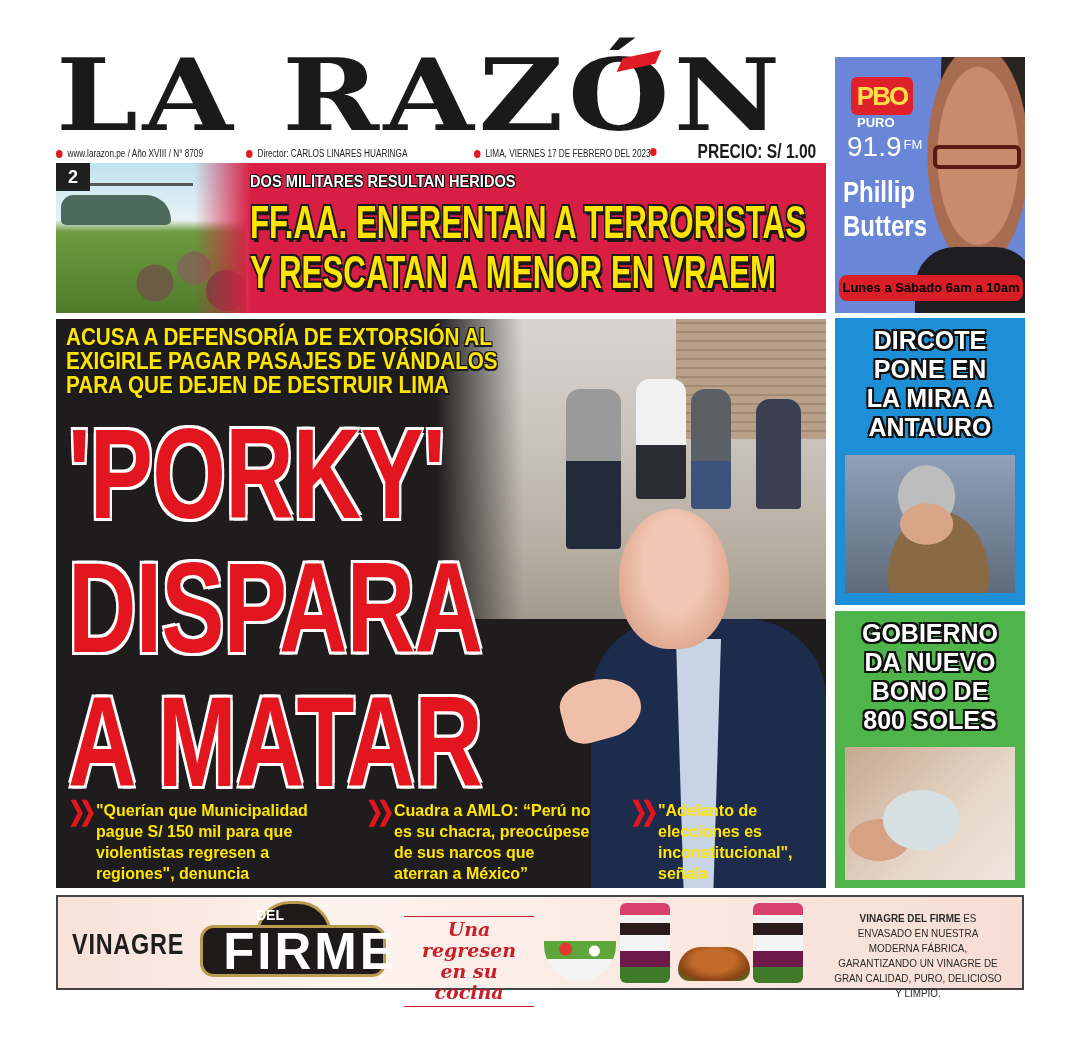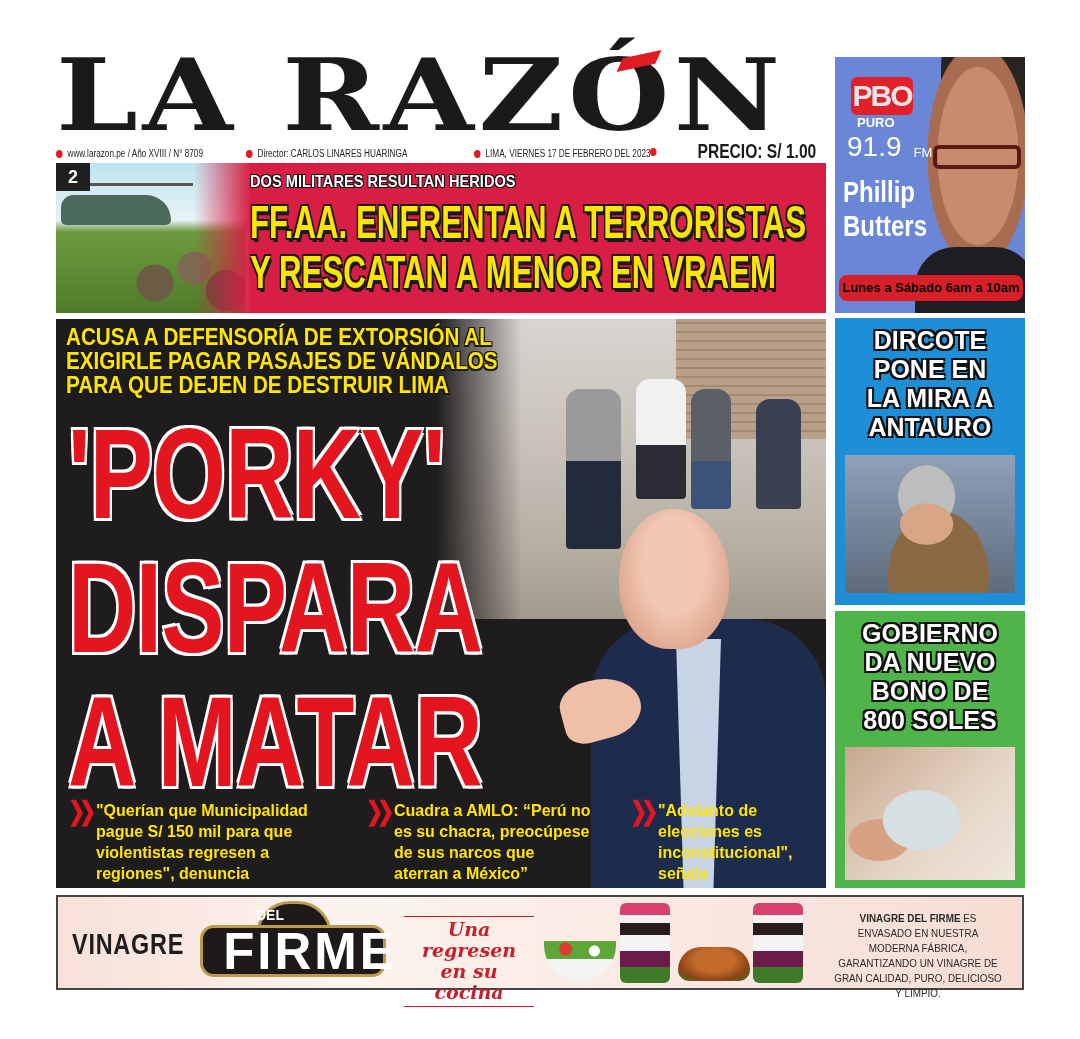--- a/index.html
+++ b/index.html
@@ -50,25 +50,25 @@
   
   .radio-ad { position: absolute; left: 835px; top: 57px; width: 190px; height: 256px; background: #6a86d6; overflow: hidden; }
   .radio-face { position: absolute; left: 88px; top: 0; width: 110px; height: 220px;
     background: radial-gradient(ellipse at 50% 45%, #c88b6e 0 40px, #a86c50 41px 50px, transparent 51px),
                 radial-gradient(ellipse at 55% 10%, #2a2420 0 42px, transparent 43px); }
   .radio-glasses { position: absolute; left: 98px; top: 88px; width: 88px; height: 24px;
     border: 4px solid #5a1a14; border-radius: 6px; }
   .radio-jacket { position: absolute; left: 80px; top: 190px; width: 120px; height: 70px; background: #1e1e22;
     border-radius: 40px 40px 0 0; }
   .pbo-logo { position: absolute; left: 16px; top: 20px; width: 62px; height: 38px; background: #e0202a;
-    border-radius: 6px; color: #e5e5e5; font-weight: 900; font-size: 30px; text-align: center; line-height: 38px;
+    border-radius: 6px; color: #fde047; font-weight: 900; font-size: 26px; text-align: center; line-height: 38px;
     letter-spacing: -2px; }
   .radio-label { position: absolute; left: 22px; top: 58px; color: #fff; font-weight: 700; font-size: 13px; }
   .radio-freq { position: absolute; left: 12px; top: 74px; color: #fff; font-size: 28px; white-space: nowrap; }
-  .radio-freq .fm { font-size: 13px; vertical-align: top; position: relative; top: 14px; margin-left: 12px; }
+  .radio-freq .fm { font-size: 13px; vertical-align: top; position: relative; top: 6px; margin-left: 2px; }
   .radio-host { position: absolute; left: 8px; top: 118px; color: #fff; font-weight: 700; font-size: 30px;
     line-height: 34px; transform: scaleX(0.8); transform-origin: left top; }
   .radio-schedule { position: absolute; left: 4px; top: 218px; width: 184px; height: 26px; background: #d81f27;
     border-radius: 8px; color: #000000; font-weight: 700; font-size: 13px; text-align: center; line-height: 26px;
     white-space: nowrap; }
 
   
   .main-panel { position: absolute; left: 56px; top: 319px; width: 770px; height: 569px; background: #1e1c1d; overflow: hidden; padding-left: 40px; }
   .main-photo { position: absolute; left: 380px; top: 0; width: 390px; height: 300px;
     background: linear-gradient(180deg, #d8d4cf 0%, #c9c3bb 40%, #b8afa3 75%, #a39a8e 100%);

